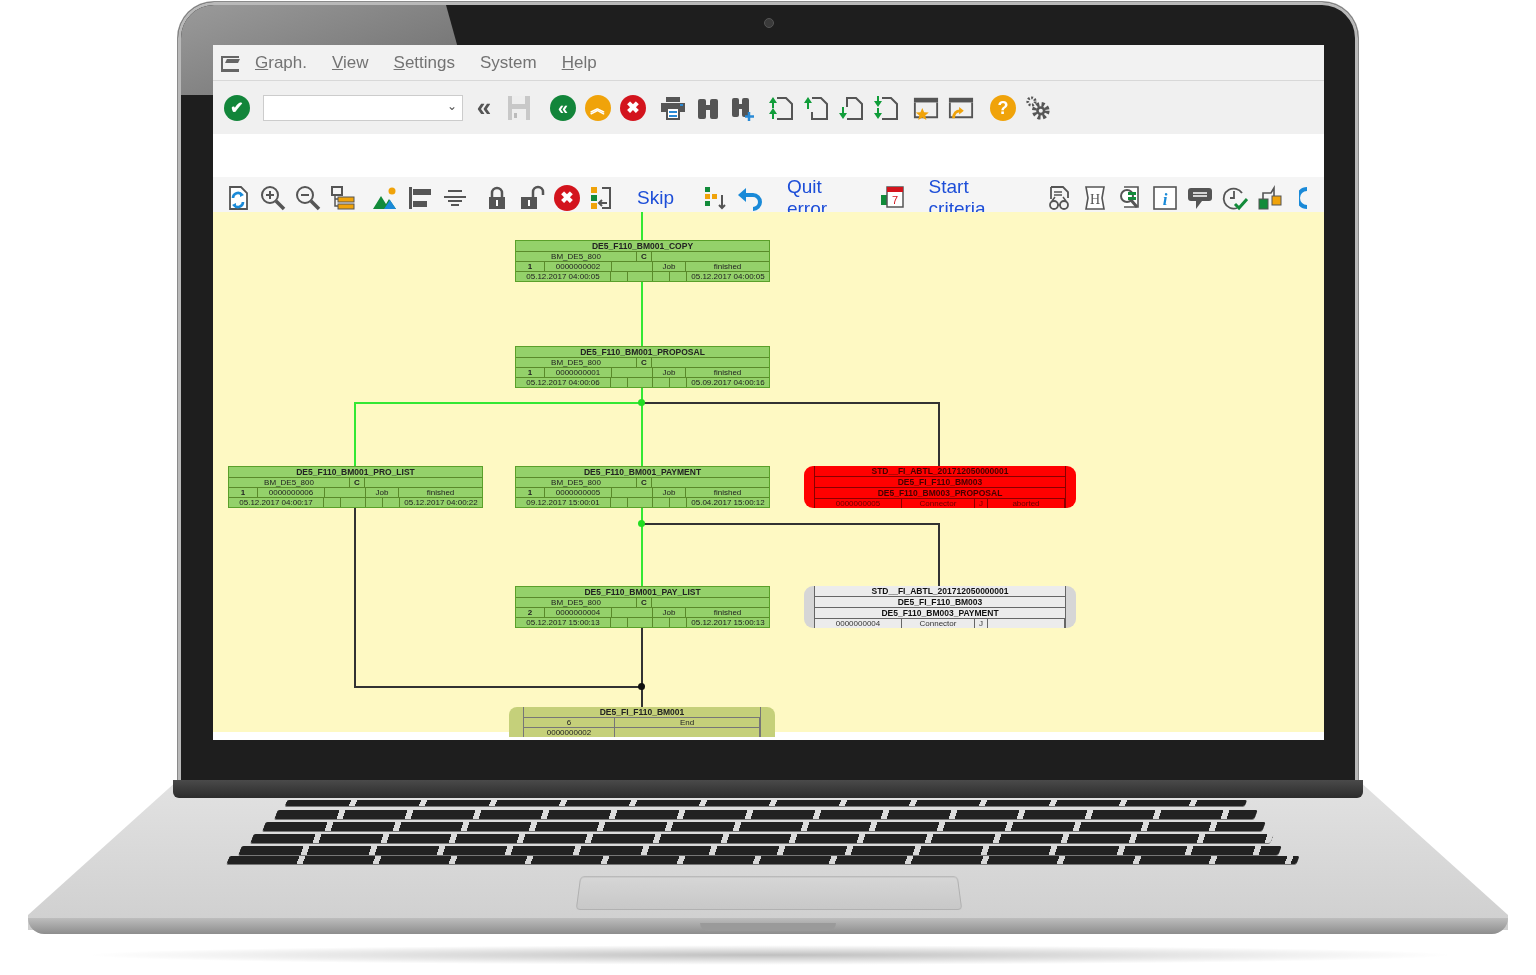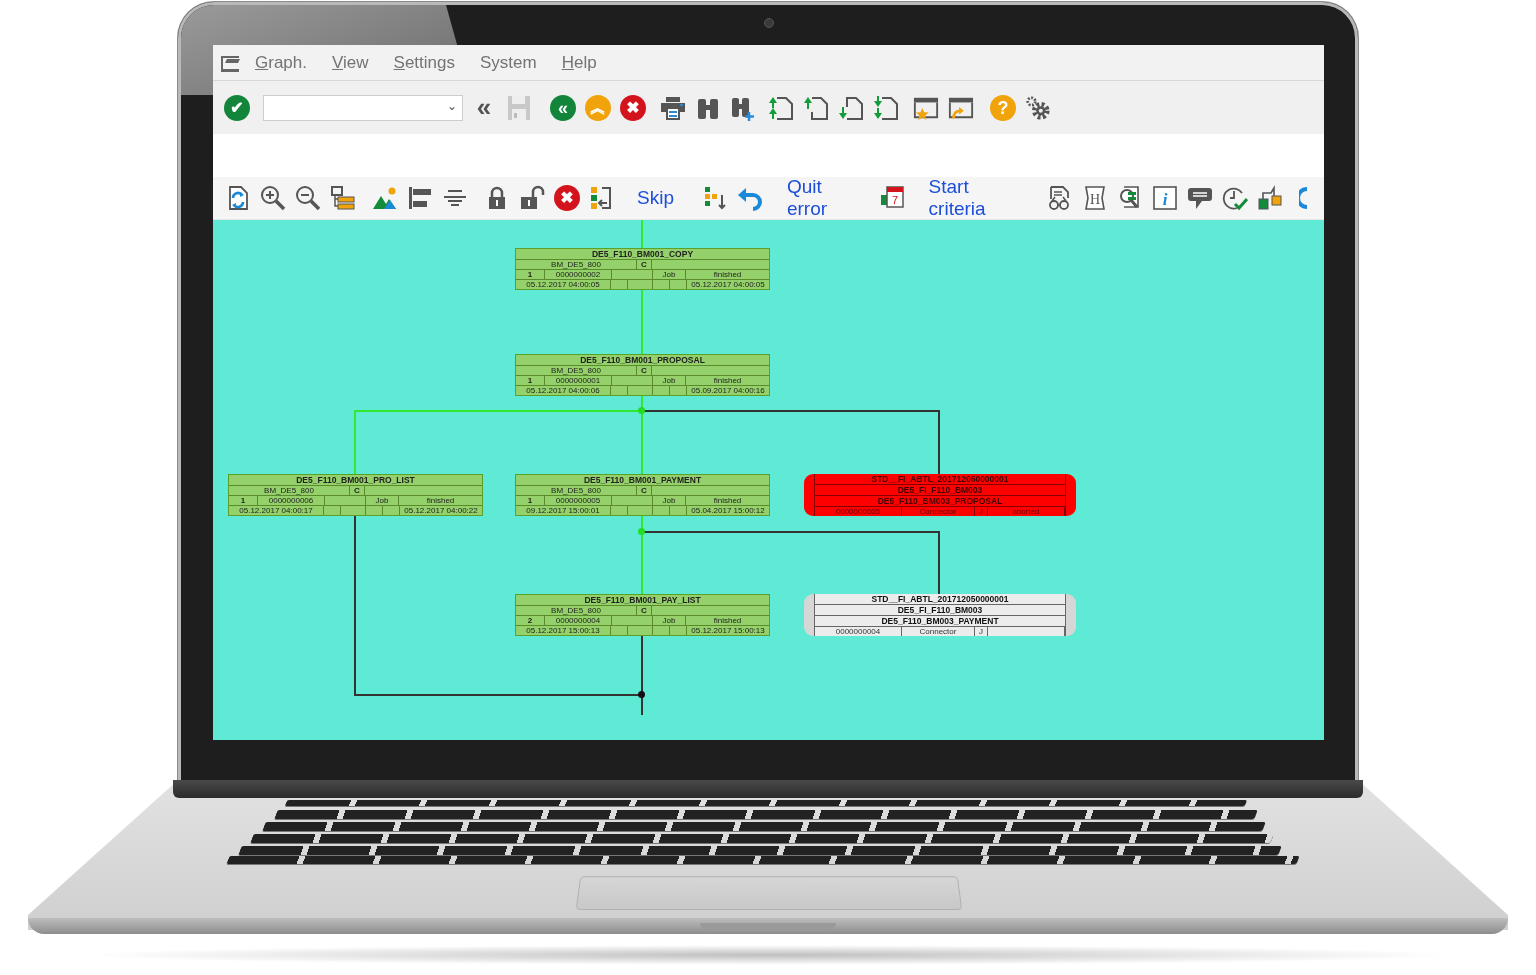--- a/index.html
+++ b/index.html
@@ -23,21 +23,21 @@
   .menubar{position:absolute;left:0;top:0;width:100%;height:35px;background:#f2f2f2;border-bottom:1px solid #d8d8d8;display:flex;align-items:center;}
   .menu-icon{width:20px;height:14px;margin-left:8px;margin-right:14px;position:relative;}
   .menu-icon:before{content:"";position:absolute;left:0;top:0;width:16px;height:11px;border:2px solid #666;border-right:none;border-bottom-width:3px;}
   .menu-icon:after{content:"";position:absolute;left:5px;top:3px;width:13px;height:4px;background:#666;transform:skewX(-25deg);}
   .menu-item{font-size:17px;color:#737373;margin-right:25px;cursor:pointer;}
   .menu-item u{text-decoration:underline;}
   .toolbar{position:absolute;left:0;top:36px;width:100%;height:53px;background:#f0f0f0;display:flex;align-items:center;}
   .titlebar{position:absolute;left:0;top:89px;width:100%;height:42px;background:#f7f7f7;border-bottom:1px solid #e4e4e4;display:flex;align-items:center;}
   .title{font-size:21px;color:#333;margin-left:12px;letter-spacing:.1px;}
   .apptoolbar{position:absolute;left:0;top:132px;width:100%;height:42px;background:#f5f5f5;border-bottom:1px solid #e6e6e6;display:flex;align-items:center;}
-  .canvas{position:absolute;left:0;top:175px;width:100%;height:520px;background:#5eead4;}
+  .canvas{position:absolute;left:0;top:167px;width:100%;height:520px;background:#fef9c3;}
 
   .ico{display:inline-flex;align-items:center;justify-content:center;width:26px;height:26px;margin-right:9px;position:relative;}
   .circ{width:26px;height:26px;border-radius:50%;color:#fff;font-weight:bold;display:flex;align-items:center;justify-content:center;font-size:16px;line-height:1;}
   .c-green{background:#12853a;}
   .c-orange{background:#f0a30a;}
   .c-red{background:#d3141d;}
   .cmd-field{width:198px;height:24px;background:#fff;border:1px solid #ccc;margin-left:2px;margin-right:8px;position:relative;}
   .cmd-field .dd{position:absolute;right:5px;top:3px;font-size:12px;color:#555;}
   .lbl{font-size:19px;color:#1d4ed8;margin-right:18px;margin-left:20px;}
   .ico svg{display:block;}
@@ -519,20 +519,33 @@
         <div class="hdr">DE5_F110_BM003_PAYMENT</div>
         <div class="row">
             <div class="cell" style="width:86px">0000000004</div>
             <div class="cell" style="width:72px">Connector</div>
             <div class="cell" style="width:12px">J</div>
             <div class="cell" style="flex:1"></div>
           </div>
       </div>
     </div>
 
+    <div class="node olive" style="left:296px;top:495px;width:238px">
+      <div class="in">
+        <div class="hdr">DE5_FI_F110_BM001</div>
+        <div class="row">
+            <div class="cell" style="width:90px">6</div>
+            <div class="cell" style="flex:1">End</div>
+          </div>
+        <div class="row" style="border-bottom:none">
+            <div class="cell" style="width:90px">0000000002</div>
+            <div class="cell" style="flex:1"></div>
+          </div>
+      </div>
+    </div>
   </div>
 </div>
 
 <div class="base">
   <div class="deck"></div>
   <div class="base-top"></div>
   <div class="keyboard">
     <div class="key" style="left:68px;top:0;width:960px;height:6px;background:repeating-linear-gradient(90deg,#222 0 64px,transparent 64px 70px)"></div>
     <div class="key" style="left:58px;top:10px;width:980px;background:repeating-linear-gradient(90deg,#222 0 62px,transparent 62px 68px)"></div>
     <div class="key" style="left:46px;top:22px;width:1000px;background:repeating-linear-gradient(90deg,#222 0 62px,transparent 62px 68px)"></div>

